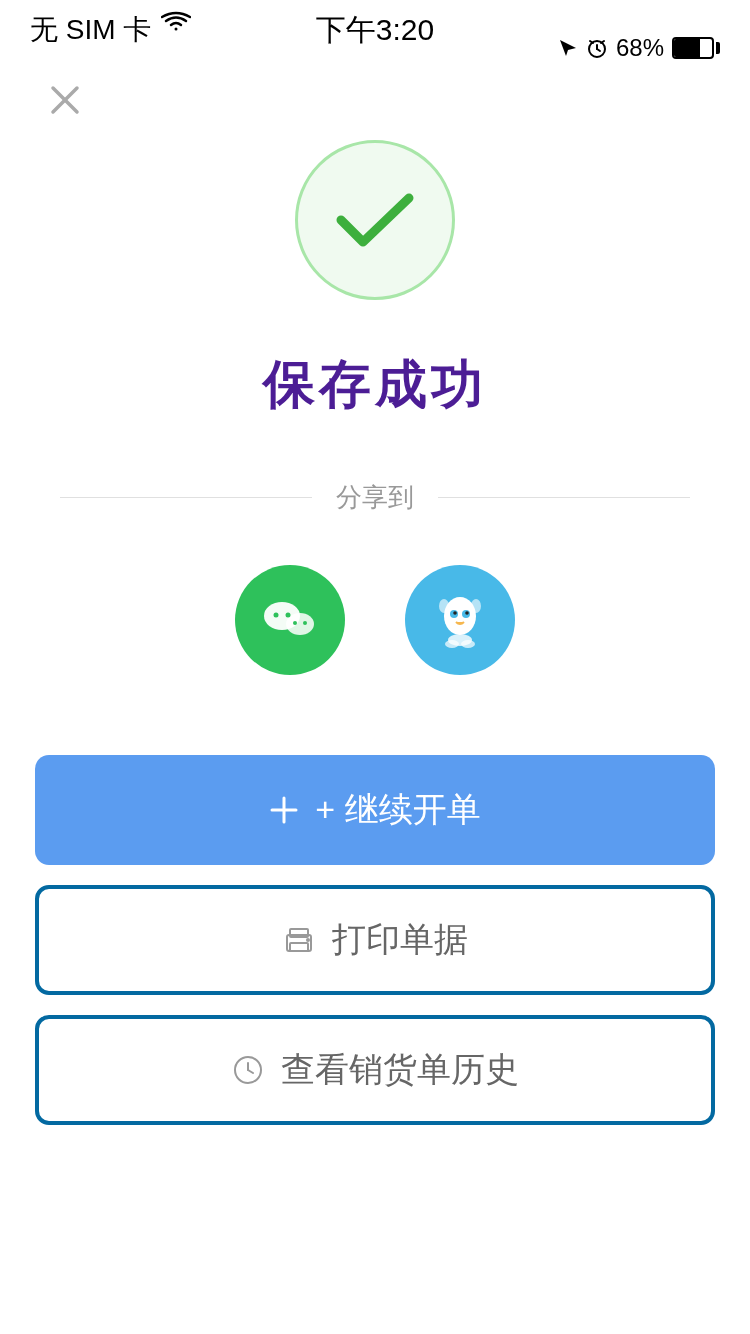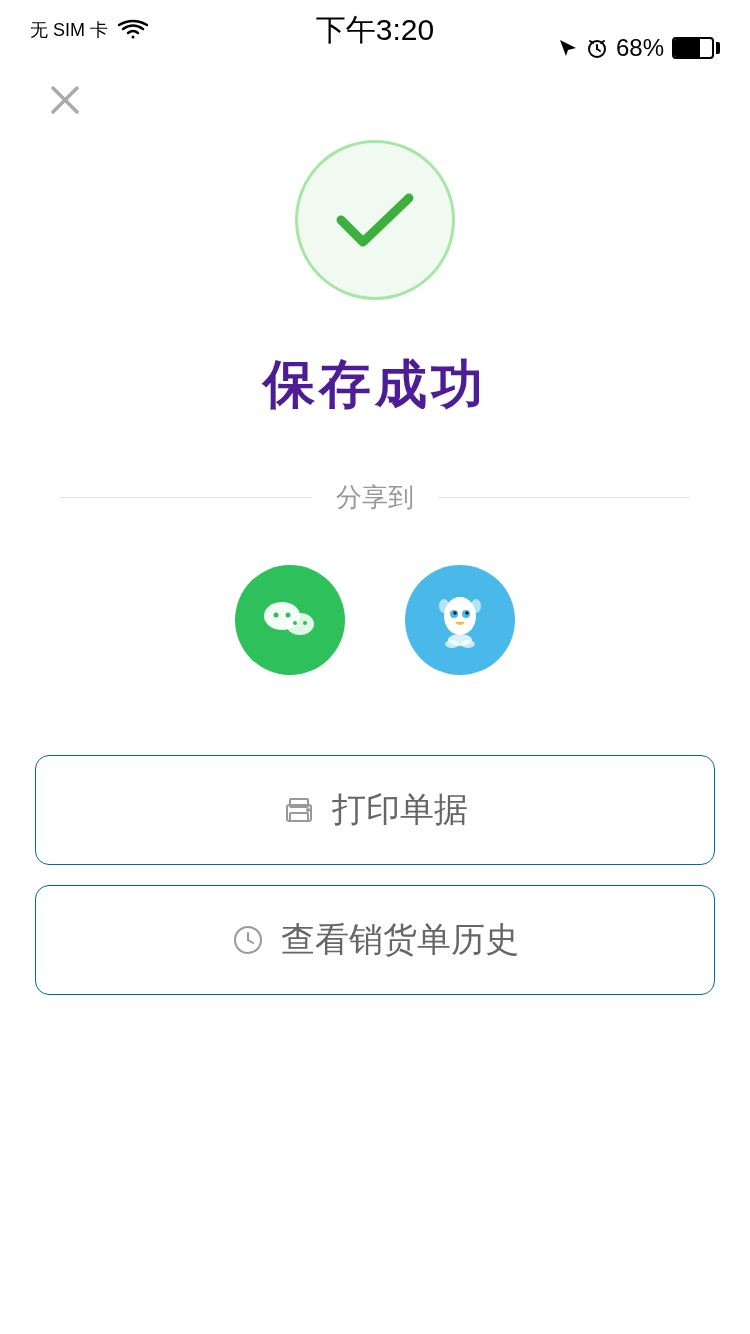--- a/index.html
+++ b/index.html
@@ -18,23 +18,23 @@
       width: 100%;
       height: 60px;
       display: flex;
       align-items: center;
       justify-content: space-between;
       padding: 0 30px;
       background: #fff;
     }
     .status-left {
       display: flex;
-      align-items: center;
+      align-items: flex-start;
       gap: 10px;
-      font-size: 18px;
+      font-size: 28px;
       color: #000;
       font-weight: 500;
     }
     .status-center {
       font-size: 30px;
       font-weight: 400;
       color: #000;
       position: absolute;
       left: 50%;
       transform: translateX(-50%);
@@ -161,21 +161,21 @@
       cursor: pointer;
       border: none;
     }
     .action-btn.primary {
       background: #5b9cf0;
       color: #fff;
     }
     .action-btn.secondary {
       background: #fff;
       color: #666;
-      border: 1px solid #0369a1;
+      border: 4px solid #0369a1;
     }
 
     
     .battery {
       display: inline-flex;
       align-items: center;
     }
     .battery-body {
       width: 42px;
       height: 22px;
@@ -292,20 +292,27 @@
         <ellipse cx="40" cy="56" rx="7" ry="4" fill="white" opacity="0.7"></ellipse>
 
         <ellipse cx="16" cy="18" rx="5" ry="7" fill="white" opacity="0.6"></ellipse>
         <ellipse cx="48" cy="18" rx="5" ry="7" fill="white" opacity="0.6"></ellipse>
       </svg>
     </div>
   </div>
 
   <div class="action-buttons">
 
+    <button class="action-btn primary">
+      <svg width="30" height="30" viewBox="0 0 30 30" fill="none">
+        <line x1="15" y1="3" x2="15" y2="27" stroke="white" stroke-width="3" stroke-linecap="round"></line>
+        <line x1="3" y1="15" x2="27" y2="15" stroke="white" stroke-width="3" stroke-linecap="round"></line>
+      </svg>
+      <span>+ 继续开单</span>
+    </button>
 
     <button class="action-btn secondary">
       <svg width="34" height="34" viewBox="0 0 34 34" fill="none">
         <rect x="5" y="12" width="24" height="16" rx="2" stroke="#999" stroke-width="2" fill="none"></rect>
         <rect x="8" y="6" width="18" height="8" rx="1" stroke="#999" stroke-width="2" fill="none"></rect>
         <rect x="8" y="20" width="18" height="8" rx="1" stroke="#999" stroke-width="2" fill="white"></rect>
         <circle cx="26" cy="17" r="2" fill="#999"></circle>
       </svg>
       <span>打印单据</span>
     </button>

